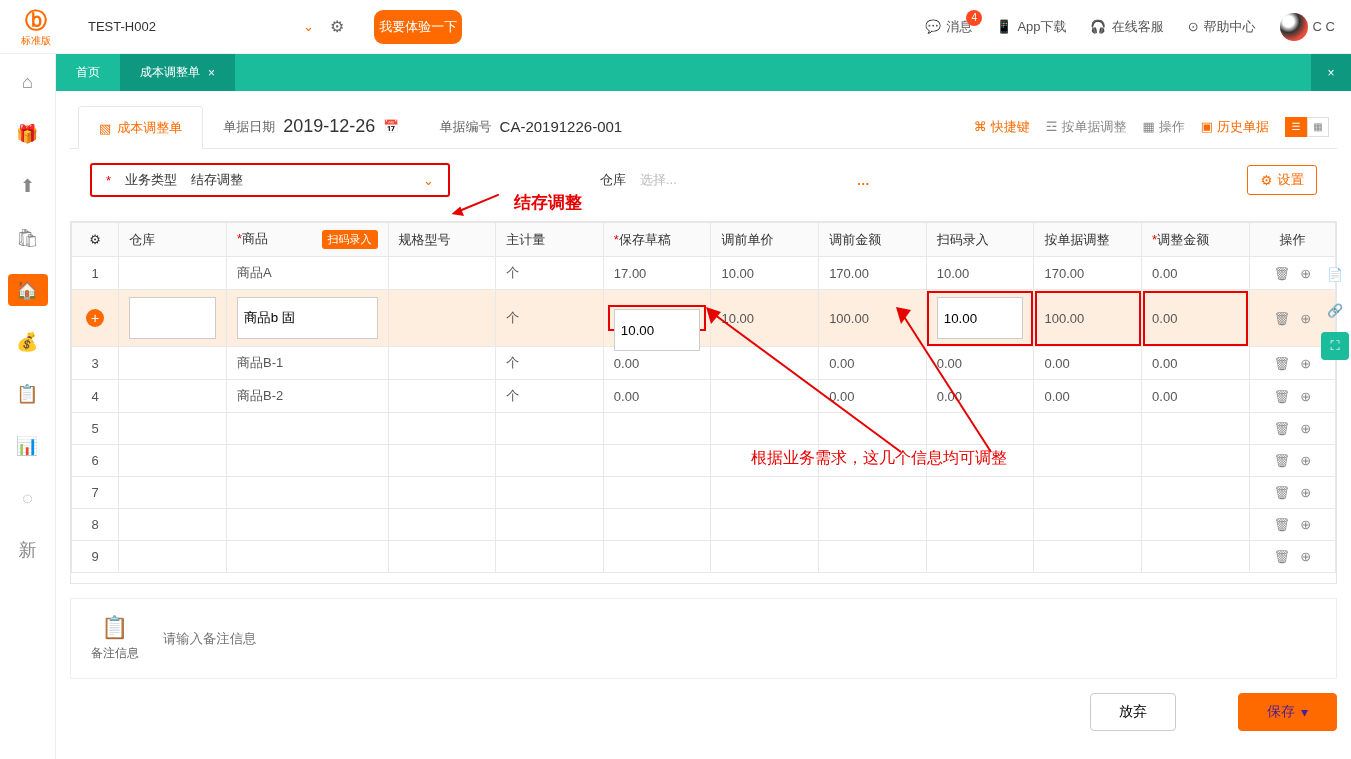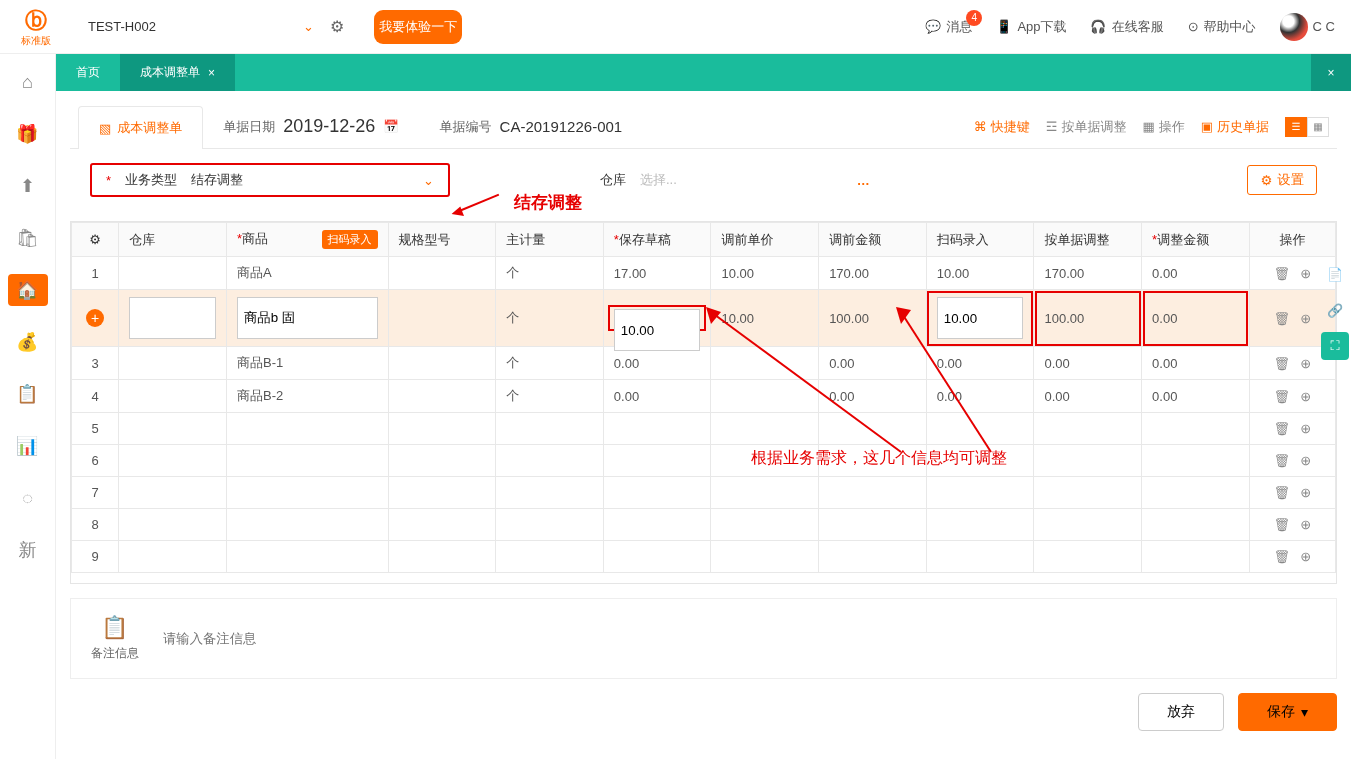--- a/index.html
+++ b/index.html
@@ -89,21 +89,21 @@
 
 .remark-box { background: #fff; padding: 16px 20px; display: flex; align-items: center; gap: 24px; margin-top: 14px; border: 1px solid #eee; }
 .remark-ic { color: #1abc9c; font-size: 22px; text-align: center; }
 .remark-lbl { font-size: 12px; color: #666; display: block; margin-top: 4px; }
 .remark-input { border: none; color: #bbb; flex: 1; outline: none; }
 
 
 .footer-btns { display: flex; justify-content: flex-end; gap: 14px; padding: 14px 0; background: #fff; }
 .btn { padding: 9px 28px; border-radius: 4px; cursor: pointer; font-size: 14px; border: 1px solid #ccc; background: #fff; }
 .btn.outline-orange { border-color: #ff6a00; color: #ff6a00; }
-.btn.solid-orange { background: #ff6a00; color: #000000; border-color: #ff6a00; display: flex; align-items: center; gap: 6px; }
+.btn.solid-orange { background: #ff6a00; color: #4c1d95; border-color: #ff6a00; display: flex; align-items: center; gap: 6px; margin-left: 48px; }
 
 
 .right-edge { position: absolute; right: 0; top: 260px; width: 32px; display: flex; flex-direction: column; gap: 8px; align-items: center; }
 .edge-ic { width: 28px; height: 28px; display: flex; align-items: center; justify-content: center; color: #888; border-radius: 4px; cursor: pointer; }
 .edge-ic.green { background: #1abc9c; color: #fff; }
 
 svg.arrow-svg { position: absolute; pointer-events: none; }
 </style>
 </head>
 <body>

